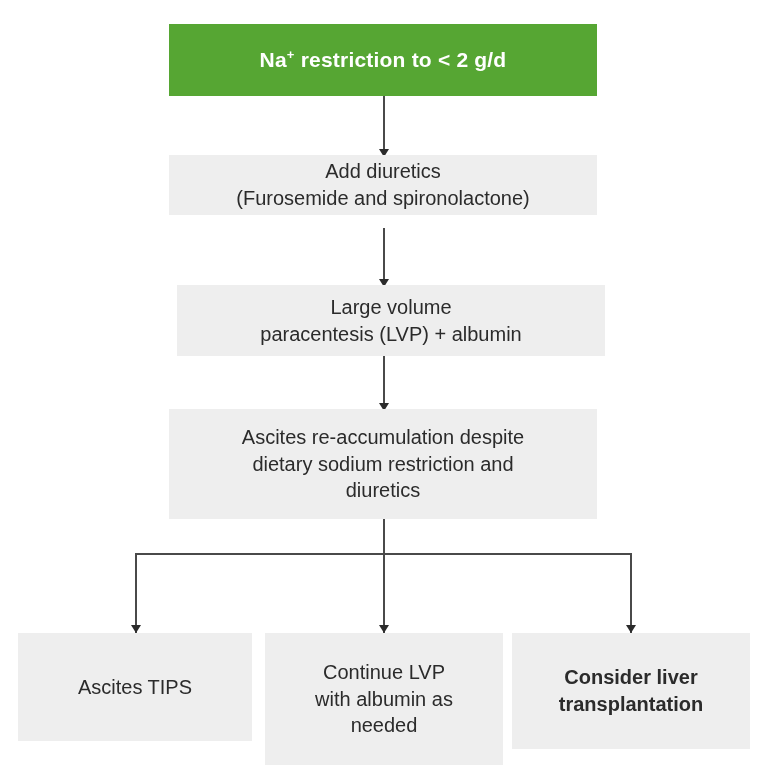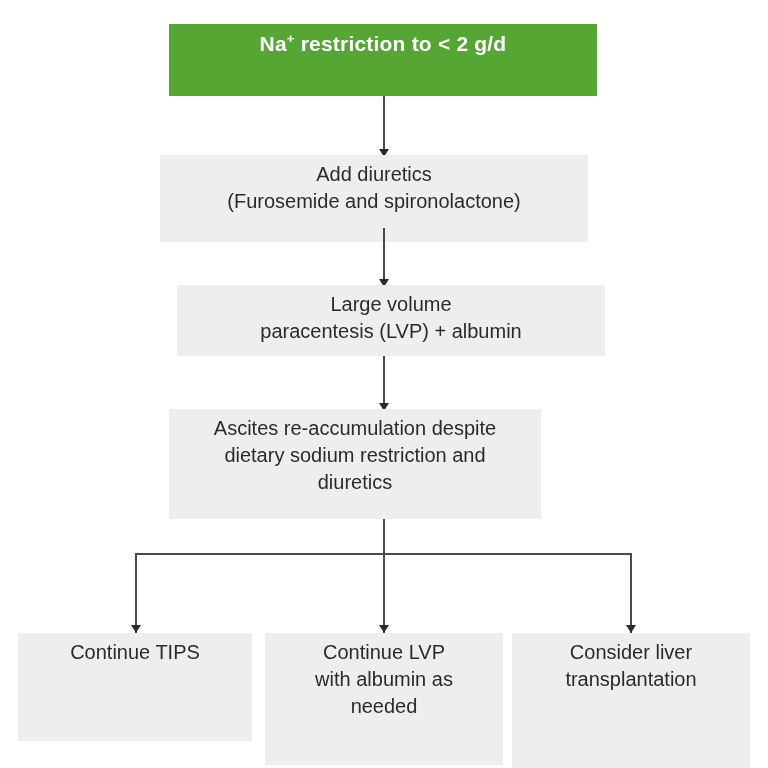--- a/index.html
+++ b/index.html
@@ -17,21 +17,21 @@
     position: relative;
     width: 768px;
     height: 768px;
   }
 
   
   .node {
     position: absolute;
     box-sizing: border-box;
     display: flex;
-    align-items: flex-start;
+    align-items: center;
     justify-content: center;
     text-align: center;
     color: #2b2b2b;
     font-size: 20px;
     line-height: 1.34;
     padding: 6px 10px;
     white-space: pre-line;
   }
   .node.gray {
     background: #eeeeee;
@@ -39,26 +39,26 @@
   .node.green {
     background: #56a633;
     color: #ffffff;
     font-weight: bold;
     font-size: 21px;
     letter-spacing: .2px;
   }
 
   
   #node-sodium        { left:169px; top:24px;  width:428px; height:72px; }
-  #node-diuretics     { left:160px; top:155px; width:428px; height:87px; }
+  #node-diuretics     { left:169px; top:155px; width:428px; height:60px; }
   #node-lvp           { left:169px; top:285px; width:428px; height:71px;margin-left:8px; }
-  #node-reaccumulation{ left:169px; top:409px; width:372px; height:110px; }
+  #node-reaccumulation{ left:169px; top:409px; width:428px; height:110px; }
   #node-tips          { left:18px;  top:633px; width:234px; height:108px; }
   #node-continue-lvp  { left:265px; top:633px; width:238px; height:132px; }
-  #node-transplant    { left:512px; top:633px; width:238px; height:136px; }
+  #node-transplant    { left:512px; top:633px; width:238px; height:116px;font-weight:bold; }
 
   
   .conn {
     position: absolute;
     background: #4a4a4a;
   }
   .v-line { width: 2px; }
   .h-line { height: 2px; }
 
   .arrowhead {
@@ -127,21 +127,21 @@
   <div class="conn v-line" id="conn-trunk"></div>
   <div class="conn h-line" id="conn-bar"></div>
   <div class="conn v-line" id="conn-b1"></div>
   <div class="conn v-line" id="conn-b2"></div>
   <div class="conn v-line" id="conn-b3"></div>
 
   <div class="arrowhead" id="arrow-b1"></div>
   <div class="arrowhead" id="arrow-b2"></div>
   <div class="arrowhead" id="arrow-b3"></div>
 
-  <div class="node gray" id="node-tips">Continue TIPS</div>
+  <div class="node gray" id="node-tips">Ascites TIPS</div>
 
   <div class="node gray" id="node-continue-lvp">Continue LVP
 with albumin as
 needed</div>
 
   <div class="node gray" id="node-transplant">Consider liver
 transplantation</div>
 
 </div>
 

